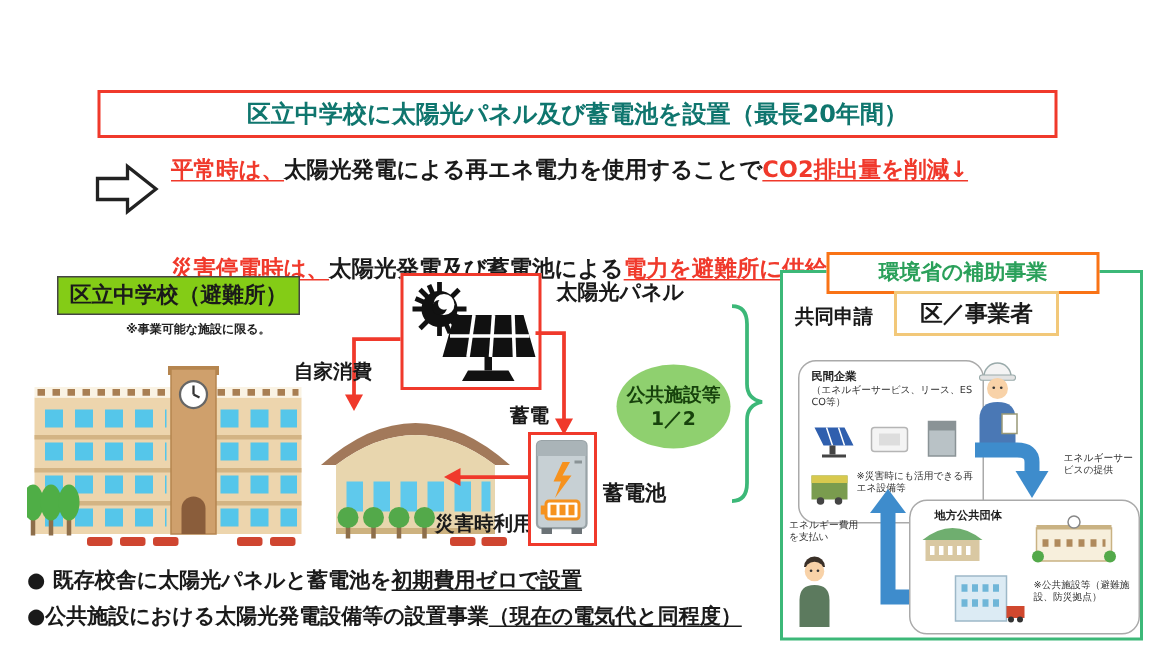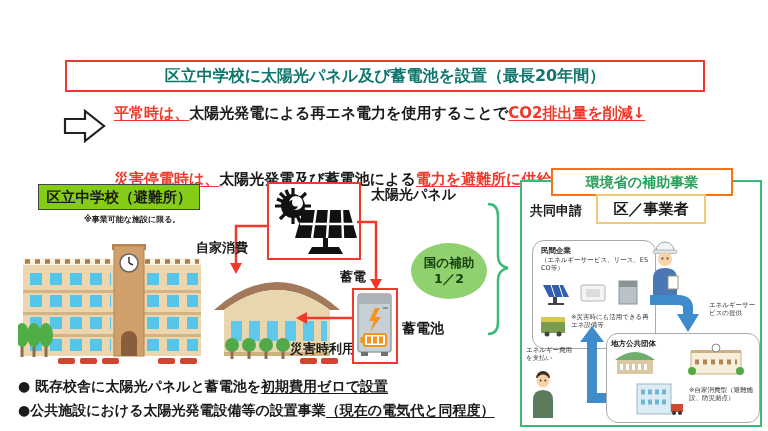--- a/index.html
+++ b/index.html
@@ -171,21 +171,21 @@
       <rect x="13" y="46.5" width="4" height="7" fill="#f6921e"></rect>
       <rect x="19" y="46.5" width="4" height="7" fill="#f6921e"></rect>
       <rect x="25" y="46.5" width="4" height="7" fill="#f6921e"></rect>
       <rect x="7" y="62" width="7" height="4" fill="#6b7276"></rect>
       <rect x="27" y="62" width="7" height="4" fill="#6b7276"></rect>
     </svg>
   </div>
   <div class="abs lab14" style="left:402px;top:320px;">蓄電池</div>
 
   <div class="abs badge">
-    <div>国の補助</div>
+    <div>公共施設等</div>
     <div>1／2</div>
   </div>
 
   <svg class="abs" style="left:482px;top:202px;" width="32" height="134" viewBox="0 0 32 134">
     <path d="M6,2 Q16,2 16,14 V54 Q16,64 26,66 Q16,68 16,78 V120 Q16,132 6,132" fill="none" stroke="#3cb878" stroke-width="2.5"></path>
   </svg>
 
   <div class="abs moebox"></div>
   <div class="abs moehead">環境省の補助事業</div>
   <div class="abs jointlab">共同申請</div>
@@ -244,21 +244,21 @@
 
   <svg class="abs" style="left:528px;top:366px;" width="30" height="52" viewBox="0 0 30 52">
     <path d="M8,12 a7,7 0 0 1 14,0 z" fill="#3a3028"></path>
     <circle cx="15" cy="15" r="6.5" fill="#f8d2a8"></circle>
     <circle cx="12.7" cy="14.5" r="0.9" fill="#333"></circle>
       <circle cx="17.3" cy="14.5" r="0.9" fill="#333"></circle>
     <path d="M5,52 V34 Q5,24 15,24 Q25,24 25,34 V52 Z" fill="#5c7a5e"></path>
   </svg>
 
   <div class="abs bubble" style="left:606px;top:333px;width:152px;height:88px;">
-    <div class="abs tiny7 b" style="left:4px;top:5px;">地方公共団体</div>
+    <div class="abs tiny7 b" style="left:16px;top:5px;">地方公共団体</div>
     <svg class="abs" style="left:6px;top:14px;" width="44" height="30" viewBox="0 0 44 30">
       <path d="M2,12 Q22,-4 42,12 Z" fill="#6fae6f"></path>
       <rect x="4" y="12" width="36" height="14" fill="#d9c8a2"></rect>
       <line x1="7" y1="19" x2="37" y2="19" stroke="#fff" stroke-width="6" stroke-dasharray="3 3"></line>
     </svg>
     <svg class="abs" style="left:80px;top:8px;" width="58" height="36" viewBox="0 0 58 36">
       <rect x="4" y="10" width="50" height="22" fill="#f7efdc" stroke="#c9b283"></rect>
       <rect x="4" y="8" width="50" height="3" fill="#c9b283"></rect>
       <circle cx="29" cy="6" r="4" fill="#fff" stroke="#888"></circle>
       <line x1="8" y1="20" x2="50" y2="20" stroke="#b08a5c" stroke-width="5" stroke-dasharray="4 4"></line>
@@ -266,21 +266,21 @@
         <circle cx="53" cy="29" r="4" fill="#53a94a"></circle>
     </svg>
     <svg class="abs" style="left:26px;top:46px;" width="52" height="38" viewBox="0 0 52 38">
       <rect x="4" y="4" width="34" height="30" fill="#dcebf4" stroke="#9db8c8"></rect>
       <line x1="8" y1="12" x2="34" y2="12" stroke="#6fb6d8" stroke-width="5" stroke-dasharray="4 3"></line>
       <line x1="8" y1="22" x2="34" y2="22" stroke="#6fb6d8" stroke-width="5" stroke-dasharray="4 3"></line>
       <rect x="38" y="24" width="12" height="8" fill="#d0482e"></rect>
       <circle cx="41" cy="33" r="2" fill="#333"></circle>
         <circle cx="47" cy="33" r="2" fill="#333"></circle>
     </svg>
-    <div class="abs tiny6" style="left:82px;top:52px;width:64px;">※自家消費型（避難施設、防災拠点）</div>
+    <div class="abs tiny6" style="left:82px;top:52px;width:64px;">※公共施設等（避難施設、防災拠点）</div>
   </div>
 
   <div class="abs bullets" style="left:18px;top:378px;">
     <span>● 既存校舎に太陽光パネルと蓄電池を</span><span class="bu">初期費用ゼロで設置</span>
   </div>
   <div class="abs bullets" style="left:18px;top:402px;">
     <span>●公共施設における太陽光発電設備等の設置事業</span><span class="bu">（現在の電気代と同程度）</span>
   </div>
 
 </div>

